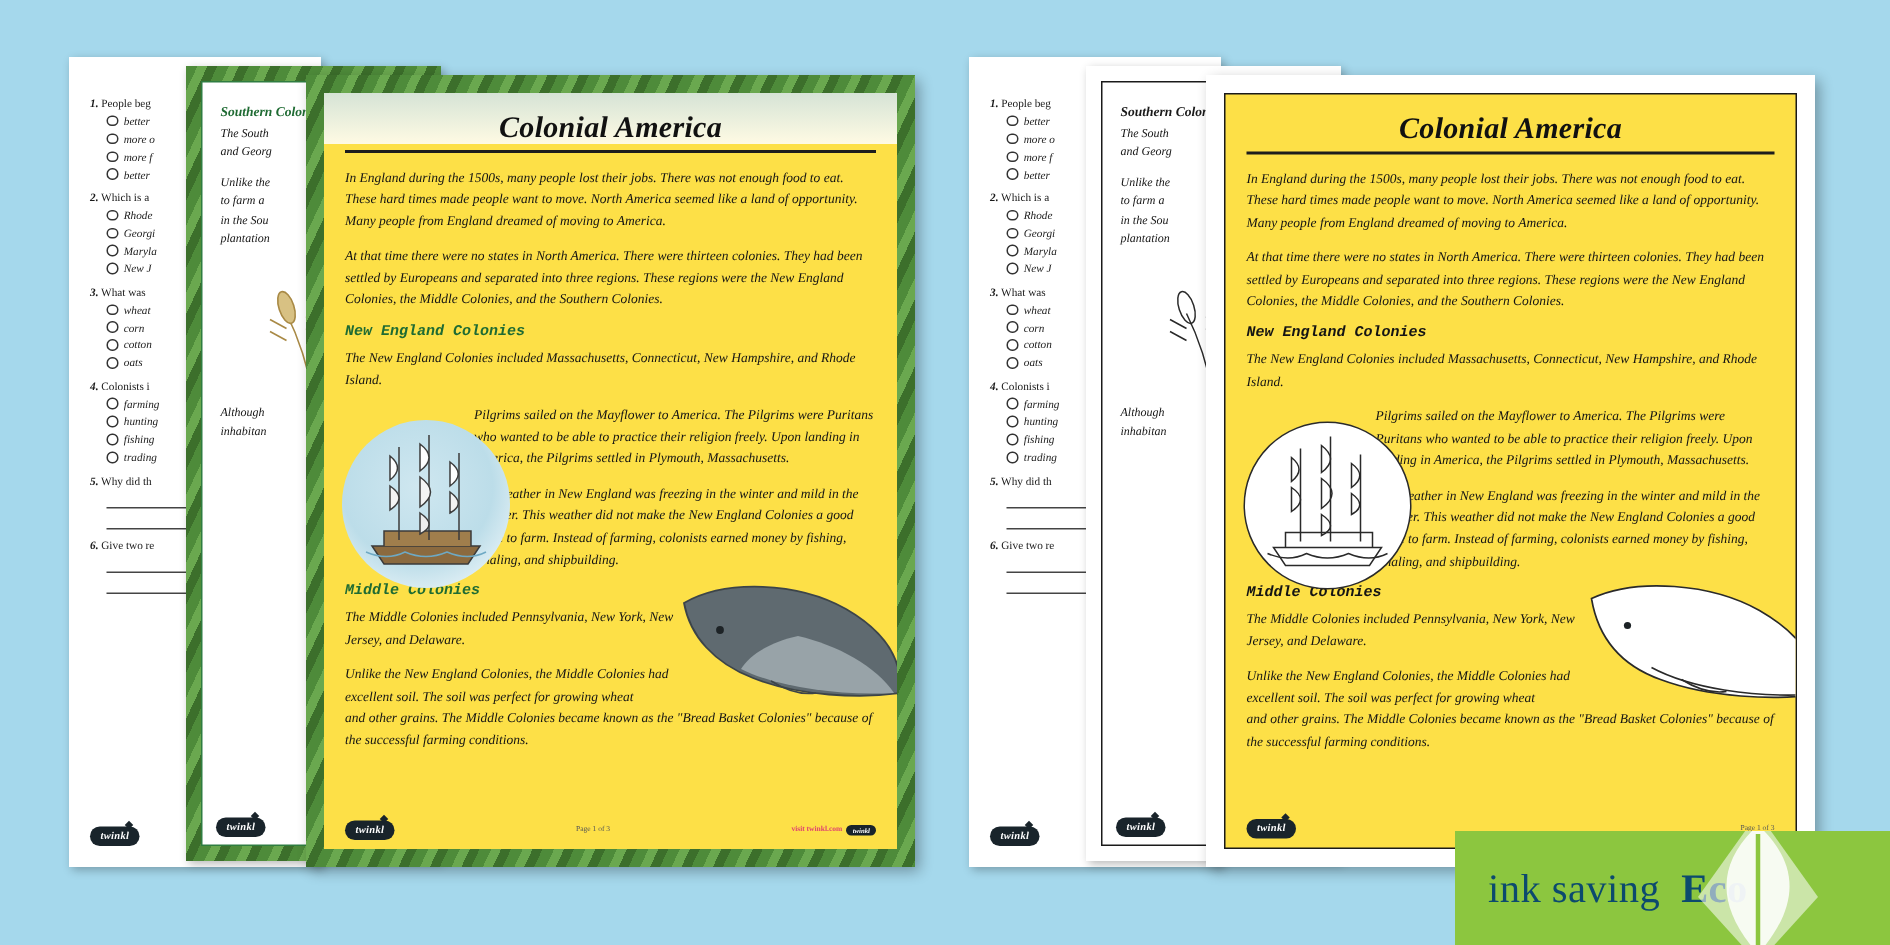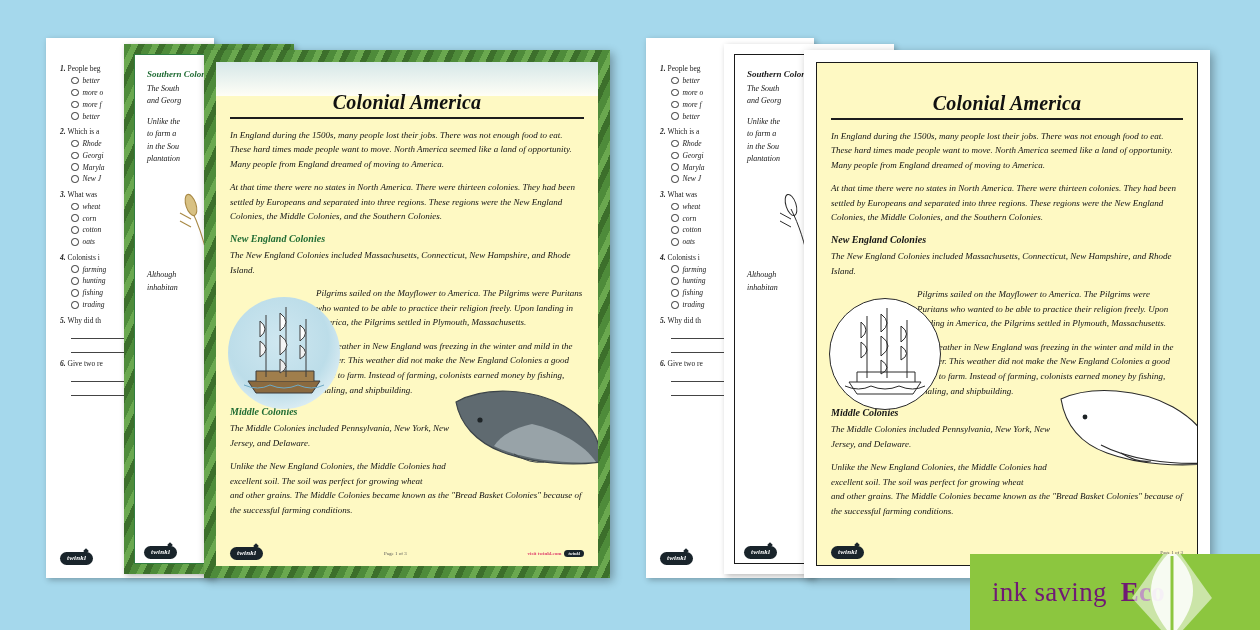--- a/index.html
+++ b/index.html
@@ -109,23 +109,23 @@
   .main-sheet {
     box-shadow: 3px 3px 9px rgba(0,0,0,0.32);
   }
   .main-frame-color {
     position: absolute;
     inset: 0;
   }
   .main-body {
     position: absolute;
     left: 12px; right: 12px; top: 12px; bottom: 12px;
-    background: #fef9c3;
+    background: #fde047;
     box-sizing: border-box;
-    padding: 27px 14px 8px 14px;
+    padding: 10px 14px 8px 14px;
     overflow: hidden;
   }
   .main-body.bw {
     border: 1.5px solid #1a1a1a;
   }
   .title {
     font-family: "Liberation Serif", serif;
     font-weight: 700;
     font-style: italic;
     font-size: 20px;
@@ -141,21 +141,21 @@
   }
   .para {
     font-family: "Liberation Serif", serif;
     font-style: italic;
     font-size: 9px;
     line-height: 1.62;
     color: #131313;
     margin: 0 0 9px 0;
   }
   .sec-h {
-    font-family: Liberation Serif, serif;
+    font-family: Liberation Mono, monospace;
     font-weight: 700;
     font-style: italic;
     font-size: 10px;
     margin: 0 0 4px 0;
   }
   .sec-h.green { color: #1f6b33; }
   .sec-h.bw { color: #141414; }
   .indent-right { margin-left: 86px; }
   .indent-right-sm { margin-left: 86px; }
 
@@ -227,21 +227,21 @@
   .eco-badge {
     position: absolute;
     right: 0; bottom: 0;
     width: 290px; height: 76px;
     background: #8cc63f;
     display: flex;
     align-items: center;
     overflow: hidden;
   }
   .eco-badge .label {
-    color: #701a75;
+    color: #0c4a6e;
     font-family: "Liberation Serif", serif;
     font-size: 27px;
     padding-left: 22px;
     letter-spacing: .3px;
     white-space: nowrap;
   }
   .eco-badge .eco-word {
     font-weight: 700;
     margin-left: 14px;
   }

